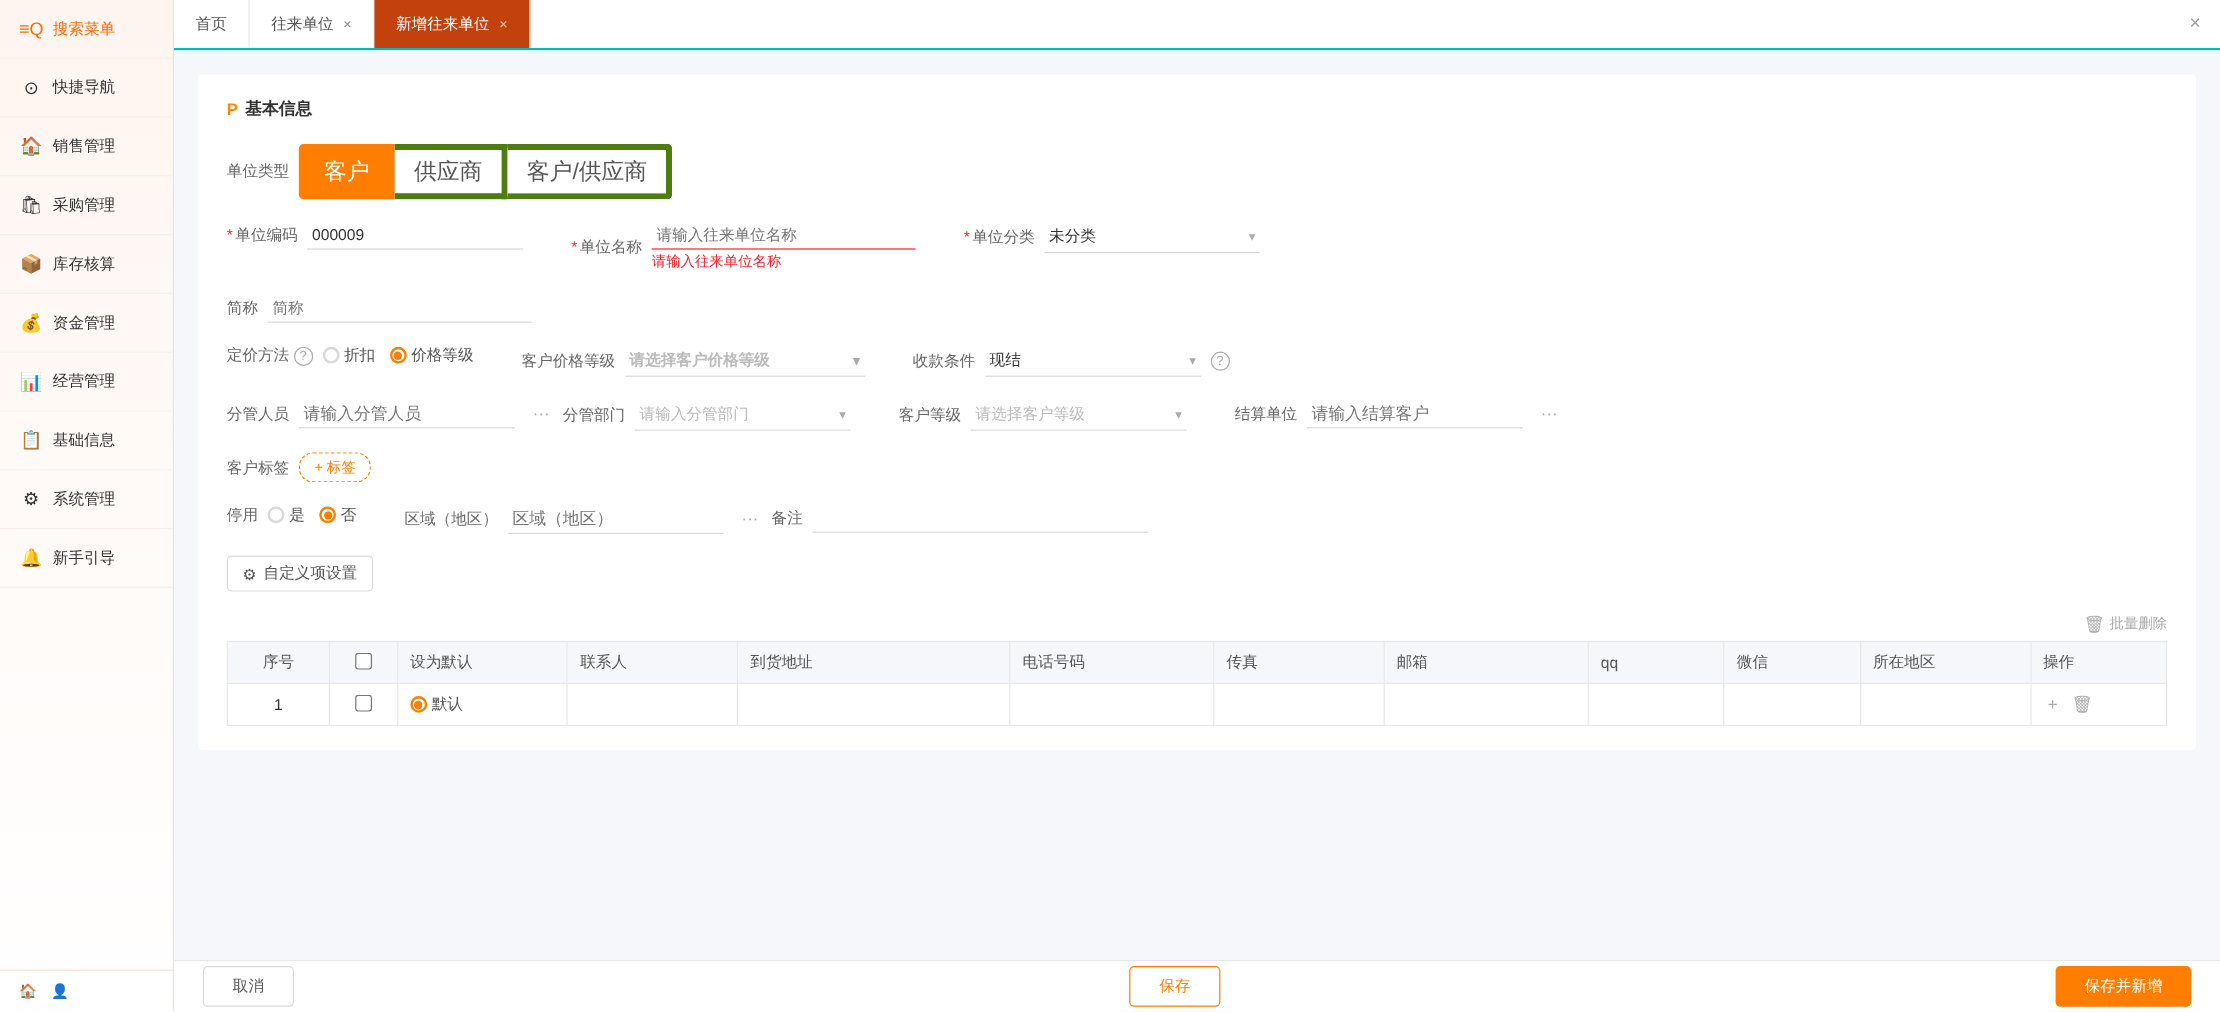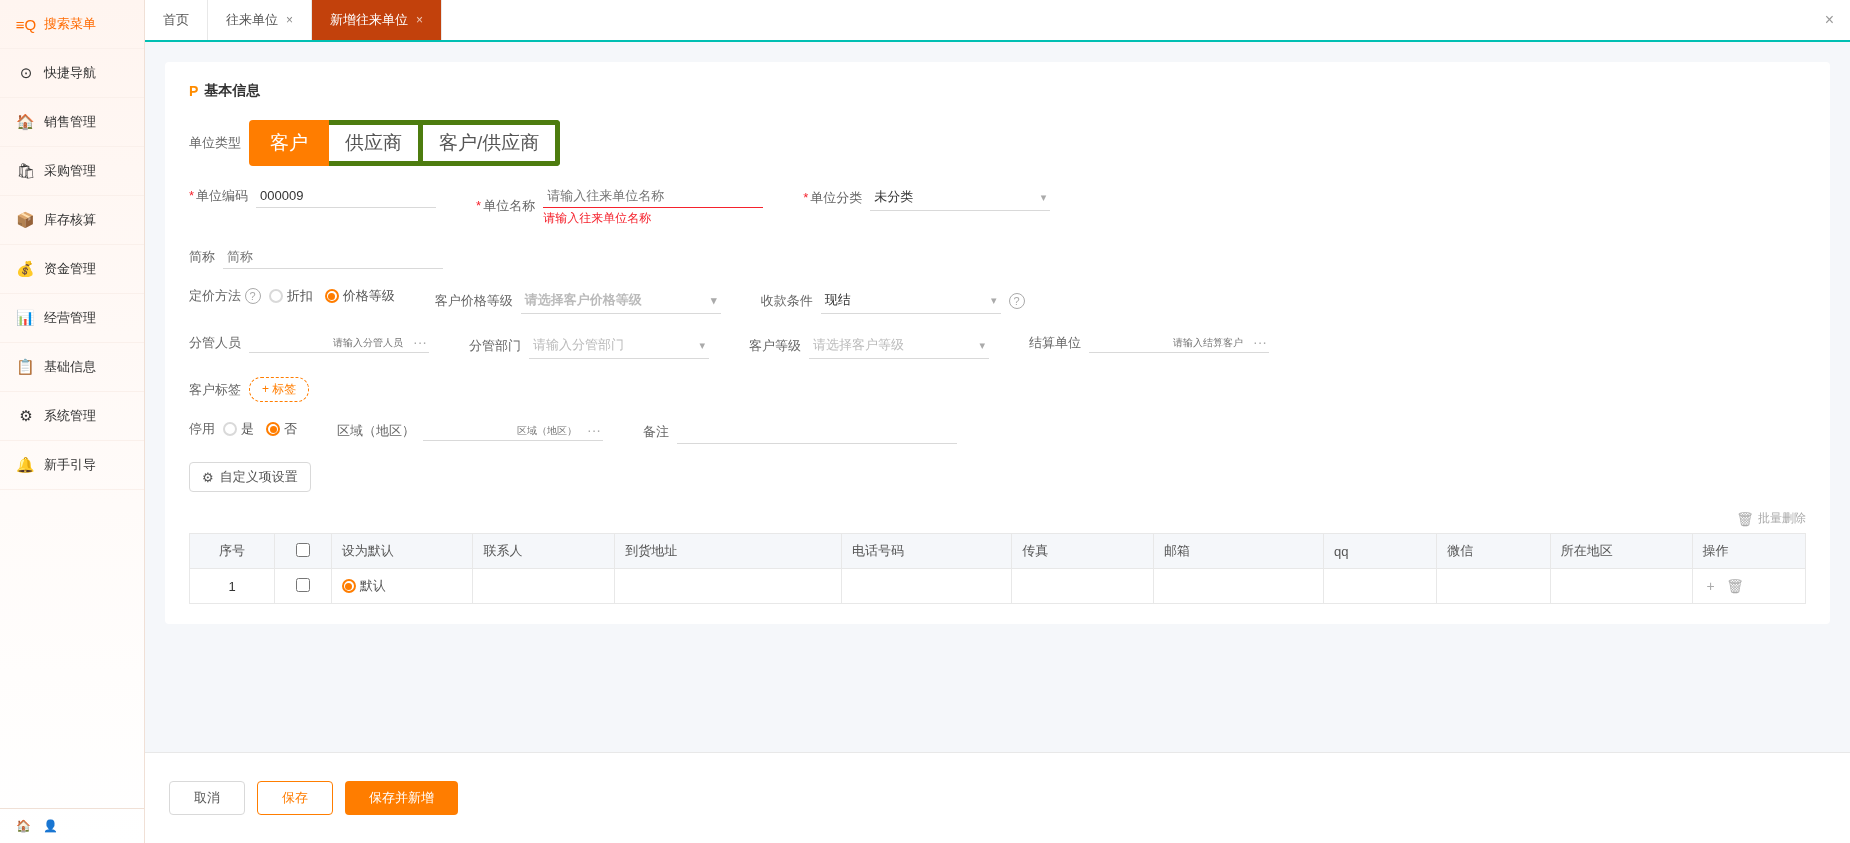--- a/index.html
+++ b/index.html
@@ -240,25 +240,24 @@
       display: flex;
       align-items: center;
       gap: 4px;
       border-bottom: 1px solid #d9d9d9;
       width: 180px;
     }
     .input-with-dots input {
       flex: 1;
       border: none;
       outline: none;
-      font-size: 10px;
+      font-size: 14px;
       color: #bbb;
       background: transparent;
       padding: 4px 4px;
-      text-align: right;
     }
     .dots-btn {
       color: #aaa;
       cursor: pointer;
       font-size: 14px;
       padding: 2px;
     }
 
     
     .tag-btn {
@@ -342,23 +341,23 @@
       font-size: 12px;
       cursor: pointer;
       justify-content: flex-end;
       margin-bottom: 6px;
     }
 
     
     .footer-bar {
       background: #fff;
       border-top: 1px solid #e8e8e8;
-      padding: 28px 24px;
-      display: flex;
-      justify-content: flex-start;
+      padding: 4px 24px;
+      display: flex;
+      justify-content: space-between;
       gap: 12px;
       flex-shrink: 0;
     }
     .btn-cancel {
       border: 1px solid #d9d9d9;
       background: #fff;
       padding: 7px 24px;
       border-radius: 4px;
       font-size: 13px;
       color: #555;

